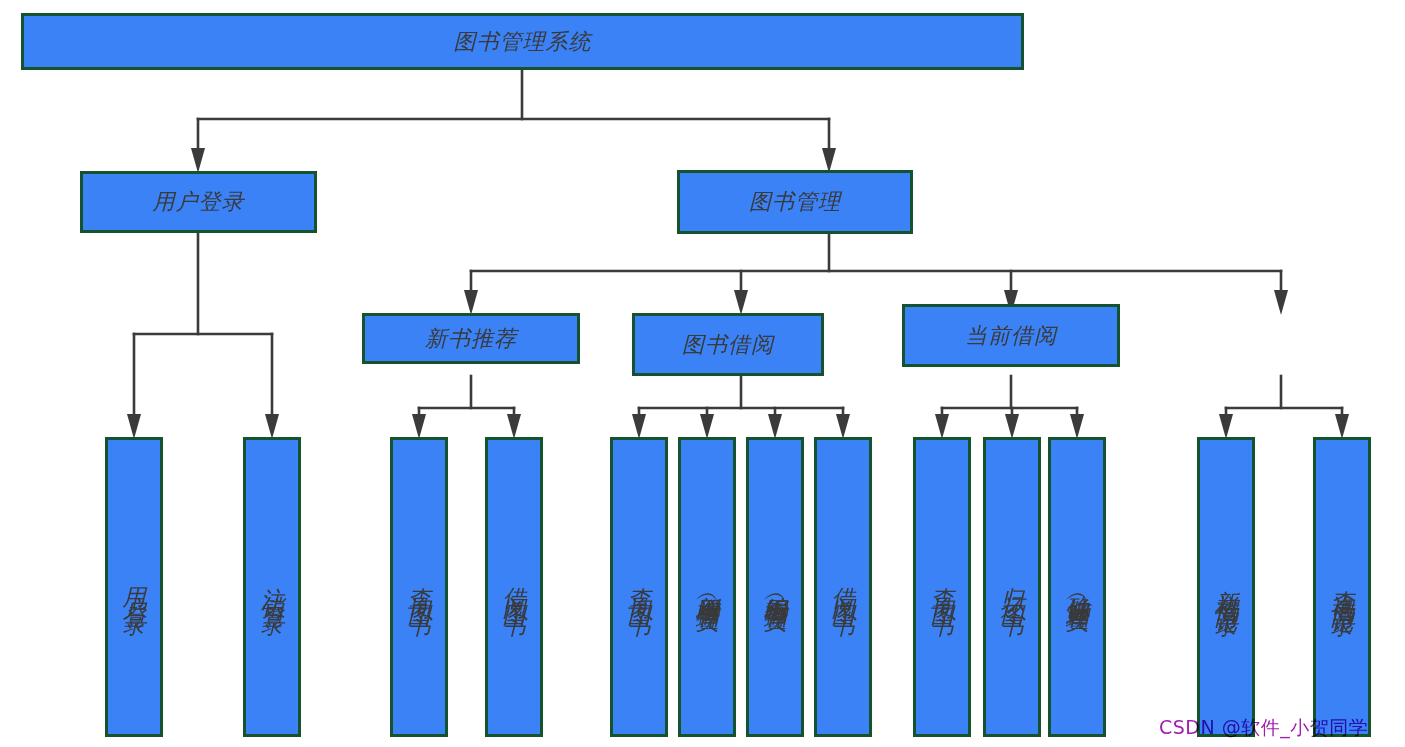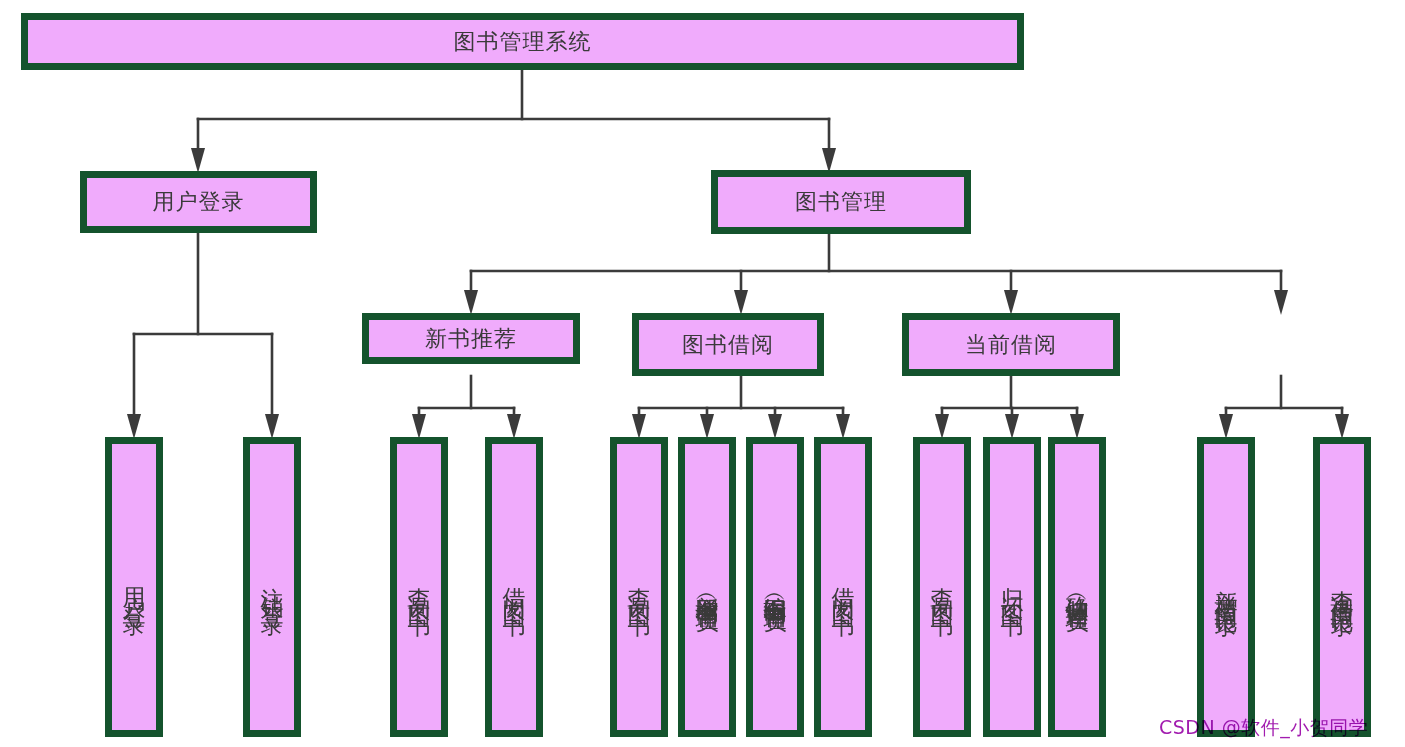--- a/index.html
+++ b/index.html
@@ -2,22 +2,22 @@
 <html><head>
 <meta charset="utf-8">
 <style>
   html,body{margin:0;padding:0;background:#ffffff;}
   .stage{
     position:relative;width:1405px;height:747px;background:#ffffff;
     font-family:"DejaVu Sans","Liberation Sans",sans-serif;color:#3a3a3a;overflow:hidden;
   }
   #connectors{position:absolute;left:0;top:0;z-index:1;}
   .box{
-    position:absolute;background:#f0abfc;border:7px solid #14532d;box-sizing:border-box;
-    display:flex;align-items:center;justify-content:center;z-index:2;
+    position:absolute;background:#3b82f6;border:3px solid #14532d;box-sizing:border-box;
+    display:flex;align-items:center;justify-content:center;z-index:2;font-style:italic;
   }
   .hbox{font-size:22px;letter-spacing:1px;white-space:nowrap;}
   .vbox{width:58px;height:300px;top:437px;}
   .vtext{
     writing-mode:vertical-rl;text-orientation:mixed;
     font-size:23px;line-height:1;letter-spacing:2px;
   }
   .spread .vtext{letter-spacing:9px;}
   .mid .vtext{letter-spacing:5px;}
   .watermark{
@@ -86,31 +86,31 @@
       <polygon points="1335,414 1349,414 1342,439" fill="#3b3b3b"></polygon>
     </svg>
 
   <div class="box hbox" style="left:21px;top:13px;width:1003px;height:57px;">
     <span>图书管理系统</span>
   </div>
 
   <div class="box hbox" style="left:80px;top:171px;width:237px;height:62px;">
     <span>用户登录</span>
   </div>
-  <div class="box hbox" style="left:711px;top:170px;width:260px;height:64px;">
+  <div class="box hbox" style="left:677px;top:170px;width:236px;height:64px;">
     <span>图书管理</span>
   </div>
 
   <div class="box hbox" style="left:362px;top:313px;width:218px;height:51px;">
     <span>新书推荐</span>
   </div>
   <div class="box hbox" style="left:632px;top:313px;width:192px;height:63px;">
     <span>图书借阅</span>
   </div>
-  <div class="box hbox" style="left:902px;top:313px;width:218px;height:63px;">
+  <div class="box hbox" style="left:902px;top:304px;width:218px;height:63px;">
     <span>当前借阅</span>
   </div>
 
   <div class="box vbox spread" style="left:105px;">
     <span class="vtext">用户登录</span>
   </div>
   <div class="box vbox spread" style="left:243px;">
     <span class="vtext">注销登录</span>
   </div>
 

